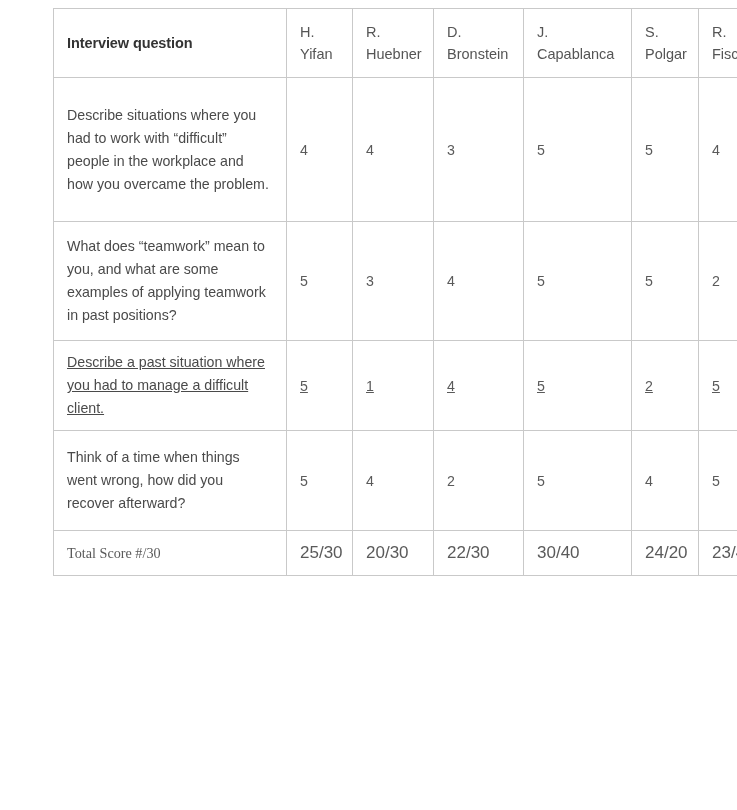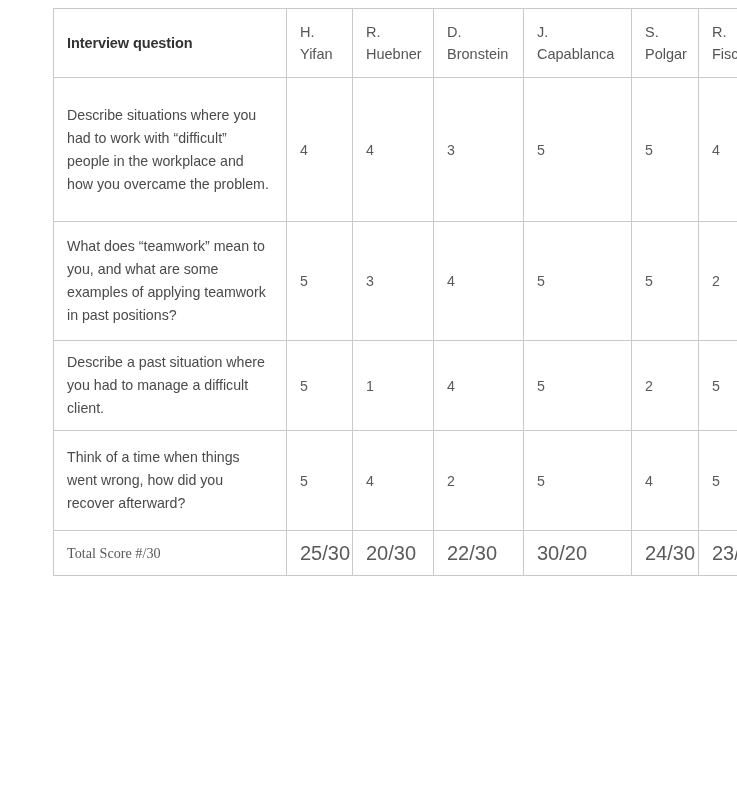--- a/index.html
+++ b/index.html
@@ -83,31 +83,31 @@
   td.score {
     font-size: 14.2px;
     color: #5a5a5a;
   }
 
   
   tr.r0 td { height: 144px; }
   tr.r1 td { height: 119px; }
   tr.r2 td { height: 110px; }
   tr.r3 td { height: 121px; }
-  tr.r4 td { height: 89px; }
+  tr.r4 td { height: 89px; text-decoration: underline; }
   tr.r5 td { height: 100px; border-radius: 8px; }
   tr.total td { height: 45px; }
 
   td.total-label {
     font-size: 14.2px;
     color: #5a5a5a;
     font-family: Liberation Serif, serif;
   }
   td.total-score {
-    font-size: 20px;
+    font-size: 17px;
     color: #5a5a5a;
     white-space: nowrap;
   }
 </style>
 </head>
 <body>
 
 <div class="sheet">
 
   <table class="scorecard">
@@ -199,21 +199,21 @@
         <td class="score">5</td>
         <td class="score">4</td>
         <td class="score">5</td>
       </tr>
 
       <tr class="total">
         <td class="total-label">Total Score #/30</td>
         <td class="total-score">25/30</td>
         <td class="total-score">20/30</td>
         <td class="total-score">22/30</td>
-        <td class="total-score">30/20</td>
-        <td class="total-score">24/30</td>
+        <td class="total-score">30/40</td>
+        <td class="total-score">24/20</td>
         <td class="total-score">23/40</td>
       </tr>
 
     </tbody>
   </table>
 
 </div>
 
 </body></html>

